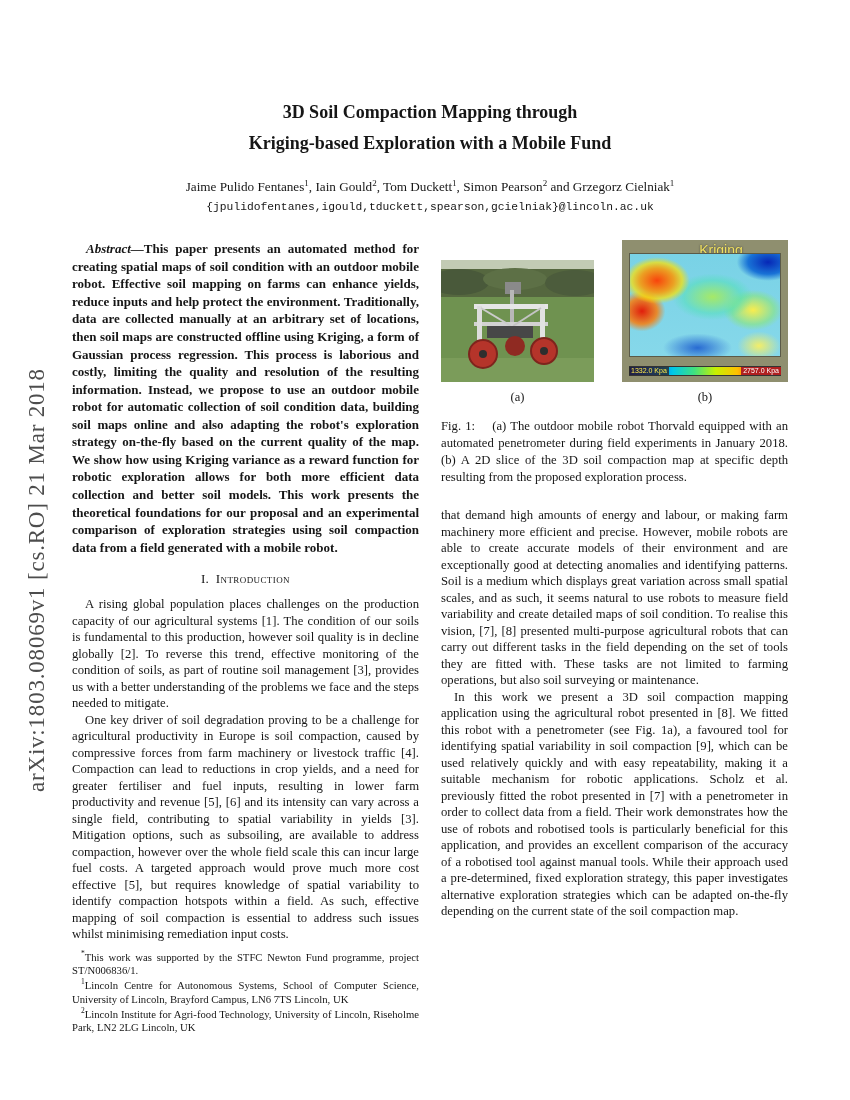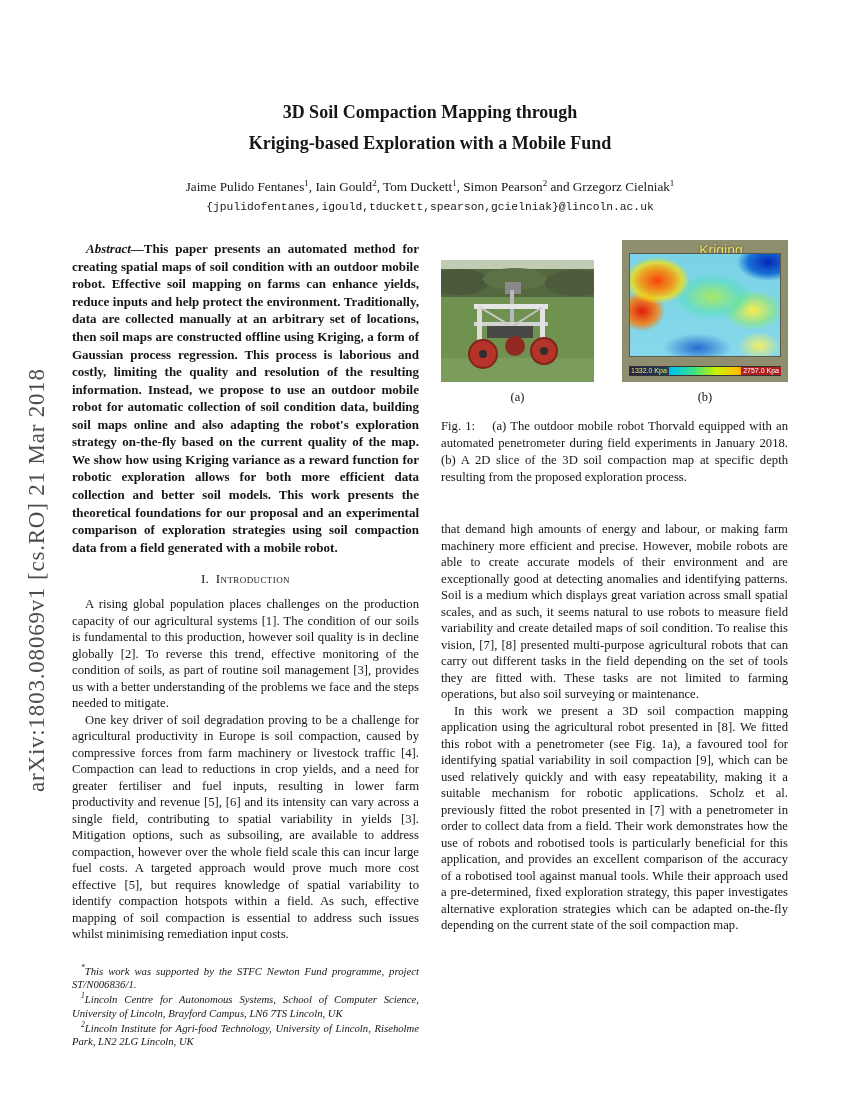--- a/index.html
+++ b/index.html
@@ -27,21 +27,21 @@
   .abstract { font-size: 13px; font-weight: bold; text-align: justify; line-height: 1.35; text-indent: 14px; }
   .abstract .abs-label { font-style: italic; }
 
   .section-heading { text-align: center; font-size: 13.2px; font-weight: normal; margin: 15px 0 9px 0; }
   .section-heading .num { margin-right: 7px; }
   .section-heading .sc { font-variant: small-caps; letter-spacing: 0.4px; }
 
   p.body { font-size: 12.7px; line-height: 1.3; text-align: justify; text-indent: 13px; }
   p.body.cont { text-indent: 0; }
 
-  .footnotes { margin-top: 20px; font-size: 10.7px; line-height: 1.27; text-align: justify; font-style: italic; }
+  .footnotes { margin-top: 6px; font-size: 10.7px; line-height: 1.27; text-align: justify; }
   .footnotes p { text-indent: 9px; }
   .footnotes sup { font-size: 7.5px; }
 
   .subfigs { display: flex; justify-content: space-between; align-items: flex-end; }
   .subfig { display: flex; flex-direction: column; align-items: center; }
   .img-a { width: 153px; height: 122px; position: relative; overflow: hidden; }
   .img-b { width: 166px; height: 142px; position: relative; overflow: hidden; background: #8f8f6f; }
   .subfig-label { margin-top: 8px; font-size: 12.5px; }
 
   .heat {
@@ -71,21 +71,21 @@
   .cb-min, .cb-max {
     position: absolute; bottom: 7px; font-family: "Liberation Sans", sans-serif;
     font-size: 7px; line-height: 8px; padding: 0 2px; z-index: 2;
   }
   .cb-min { left: 7px; color: #ffe84a; background: rgba(40,40,40,0.8); }
   .cb-max { right: 7px; color: #ffffff; background: #b02020; }
 
   .caption { margin-top: 13px; font-size: 12.7px; line-height: 1.32; text-align: justify; }
   .caption .cap-label { margin-right: 17px; }
 
-  .right-paras { margin-top: 36px; }
+  .right-paras { margin-top: 22px; }
 </style>
 </head>
 <body>
 
 <div class="page">
 
   <div class="arxiv-banner">arXiv:1803.08069v1  [cs.RO]  21 Mar 2018</div>
 
   <div class="content">
 

